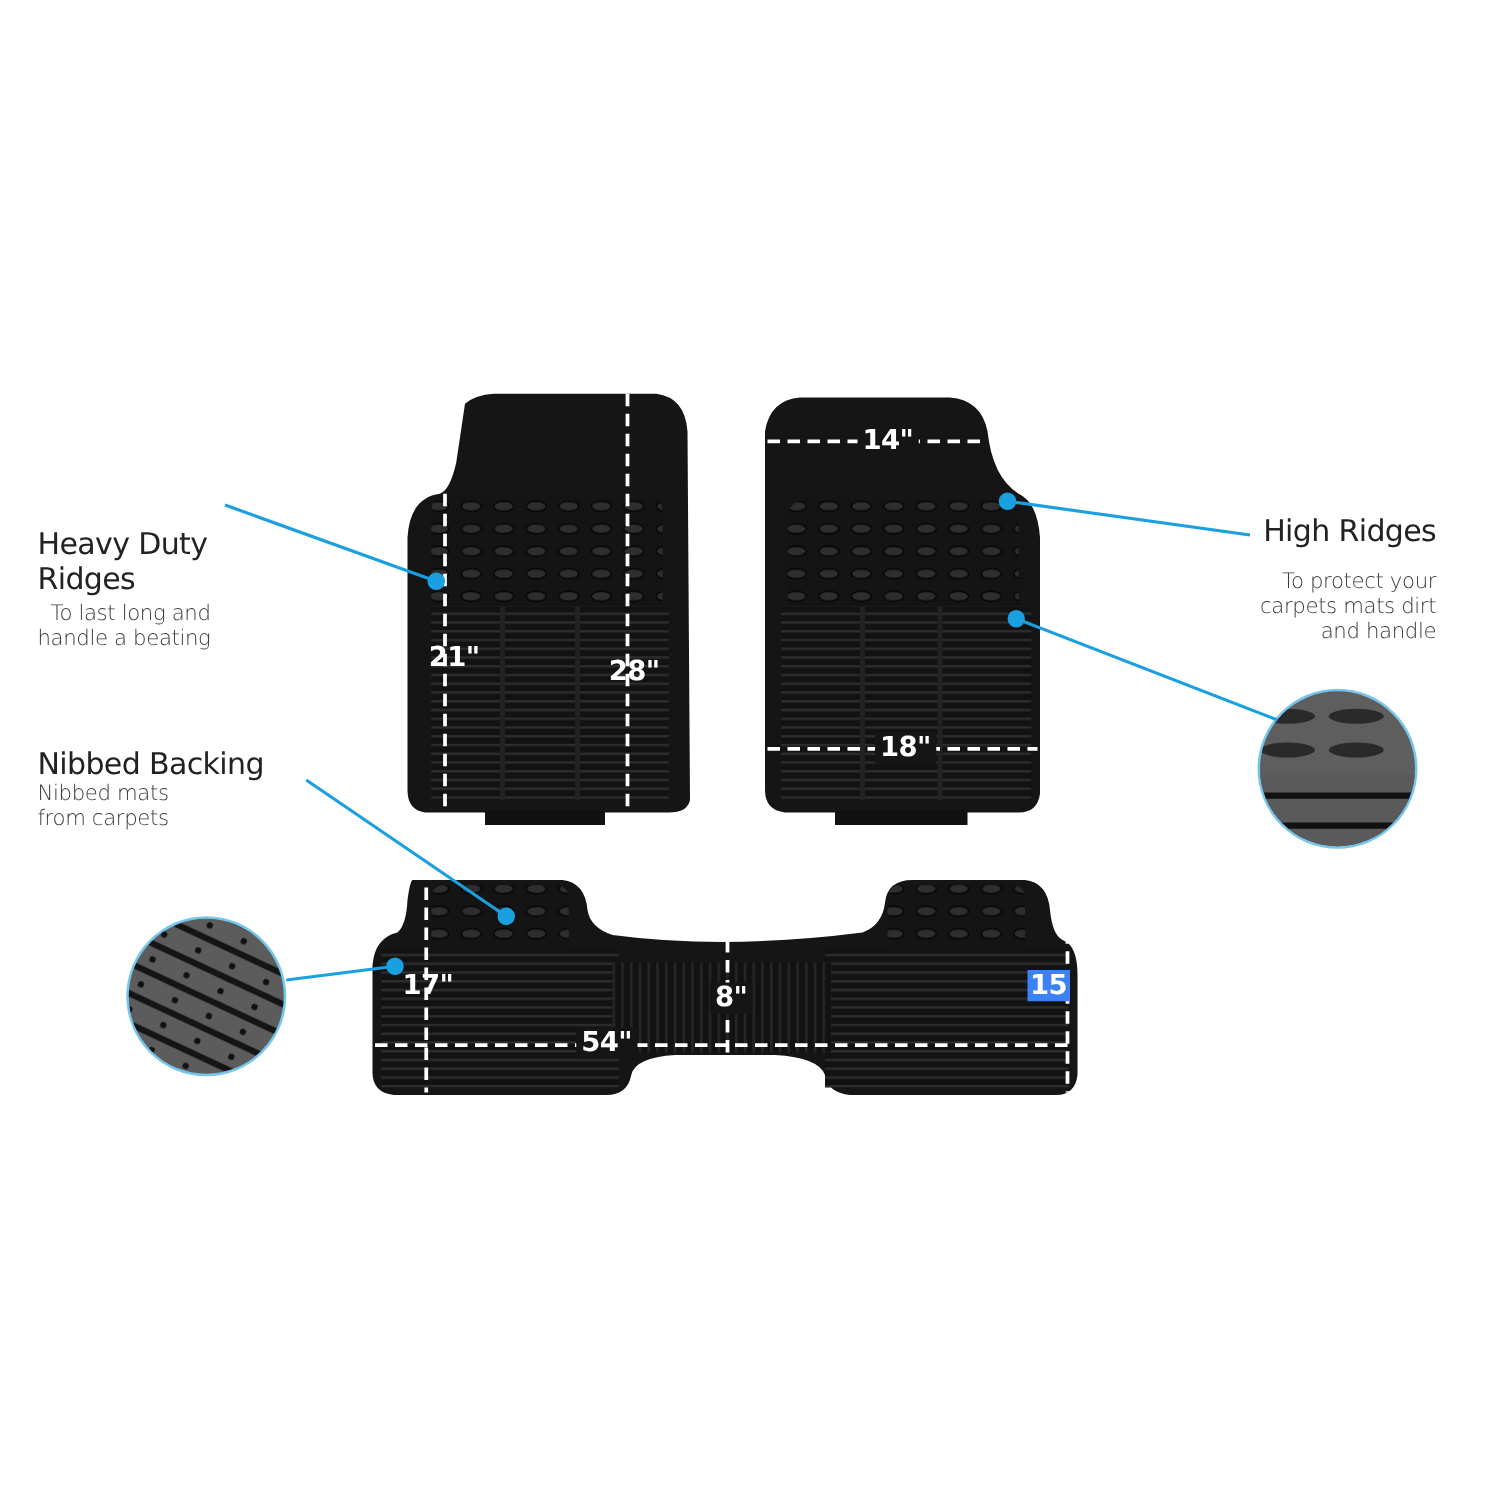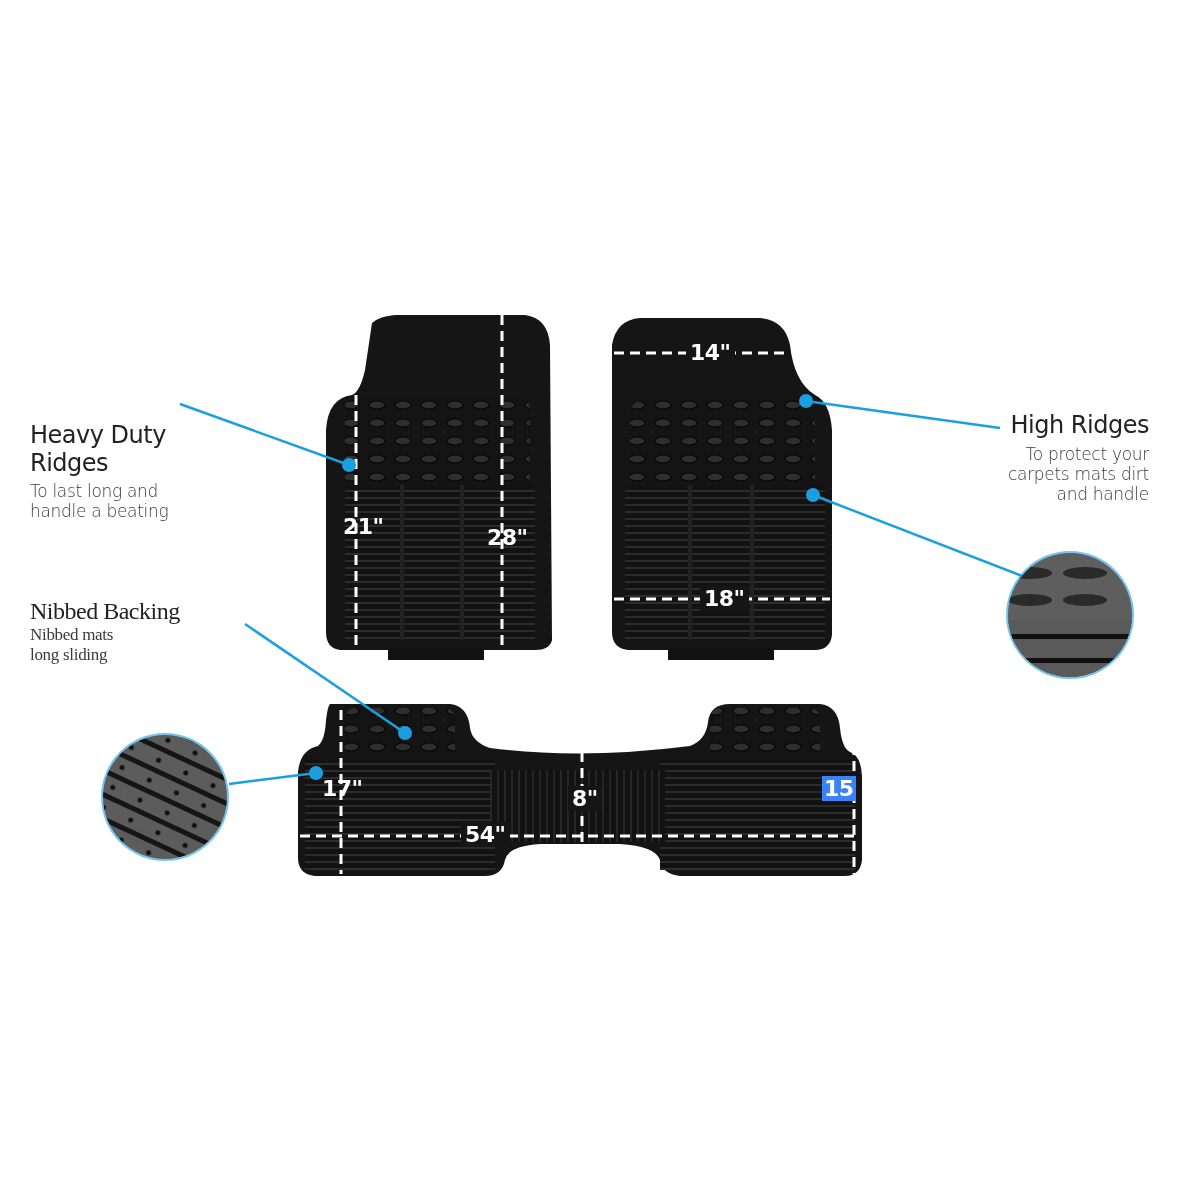--- a/index.html
+++ b/index.html
@@ -120,30 +120,30 @@
   <div class="dim" style="left:686px;top:340px;background:#151515;padding:0 4px;">14"</div>
   <div class="dim" style="left:700px;top:586px;background:#151515;padding:0 4px;">18"</div>
   <div class="dim" style="left:322px;top:776px;">17"</div>
   <div class="dim" style="left:568px;top:786px;background:#151515;padding:0 4px;">8"</div>
   <div class="dim" style="left:461px;top:822px;background:#151515;padding:0 4px;">54"</div>
   <div class="dim" style="left:822px;top:776px;background:#3b82f6;padding:0 2px;">15</div>
 
   <div class="callout" style="left:30px;top:390px;margin-top:31px;">
     <div class="title">Heavy Duty</div>
     <div class="title">Ridges</div>
-    <div class="sub" style="margin-top:4px;">To last long and</div>
+    <div class="sub" style="margin-top:4px;text-align:right;">To last long and</div>
     <div class="sub">handle a beating</div>
   </div>
 
   <div class="callout" style="left:1008px;top:411px;text-align:right;">
     <div class="title">High Ridges</div>
-    <div class="sub" style="margin-top:5px;">To protect your</div>
+    <div class="sub" style="margin-top:16px;">To protect your</div>
     <div class="sub">carpets mats dirt</div>
     <div class="sub">and handle</div>
   </div>
 
-  <div class="callout" style="left:30px;top:597px;font-family:Liberation Serif, serif;">
+  <div class="callout" style="left:30px;top:597px;">
     <div class="title">Nibbed Backing</div>
     <div class="sub">Nibbed mats</div>
-    <div class="sub">long sliding</div>
+    <div class="sub">from carpets</div>
   </div>
 
 </div>
 
 </body></html>

